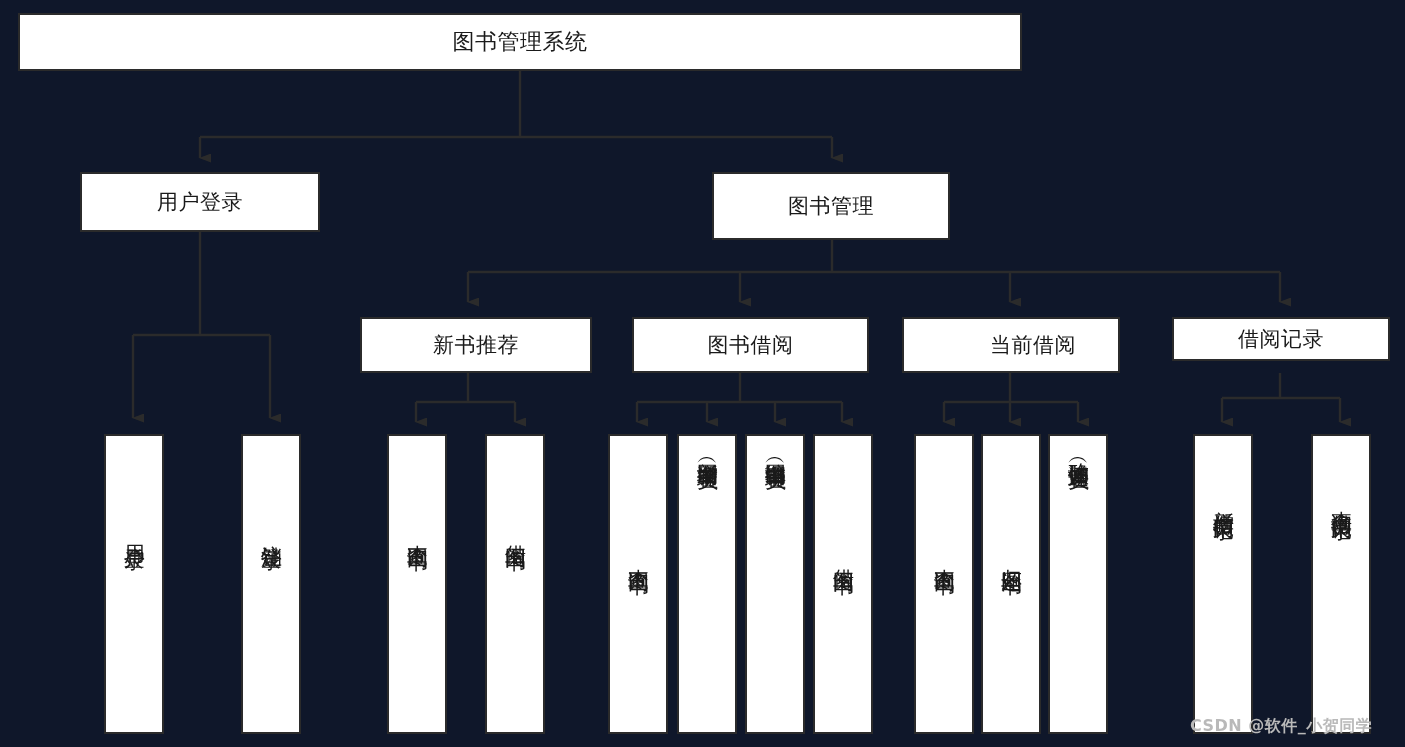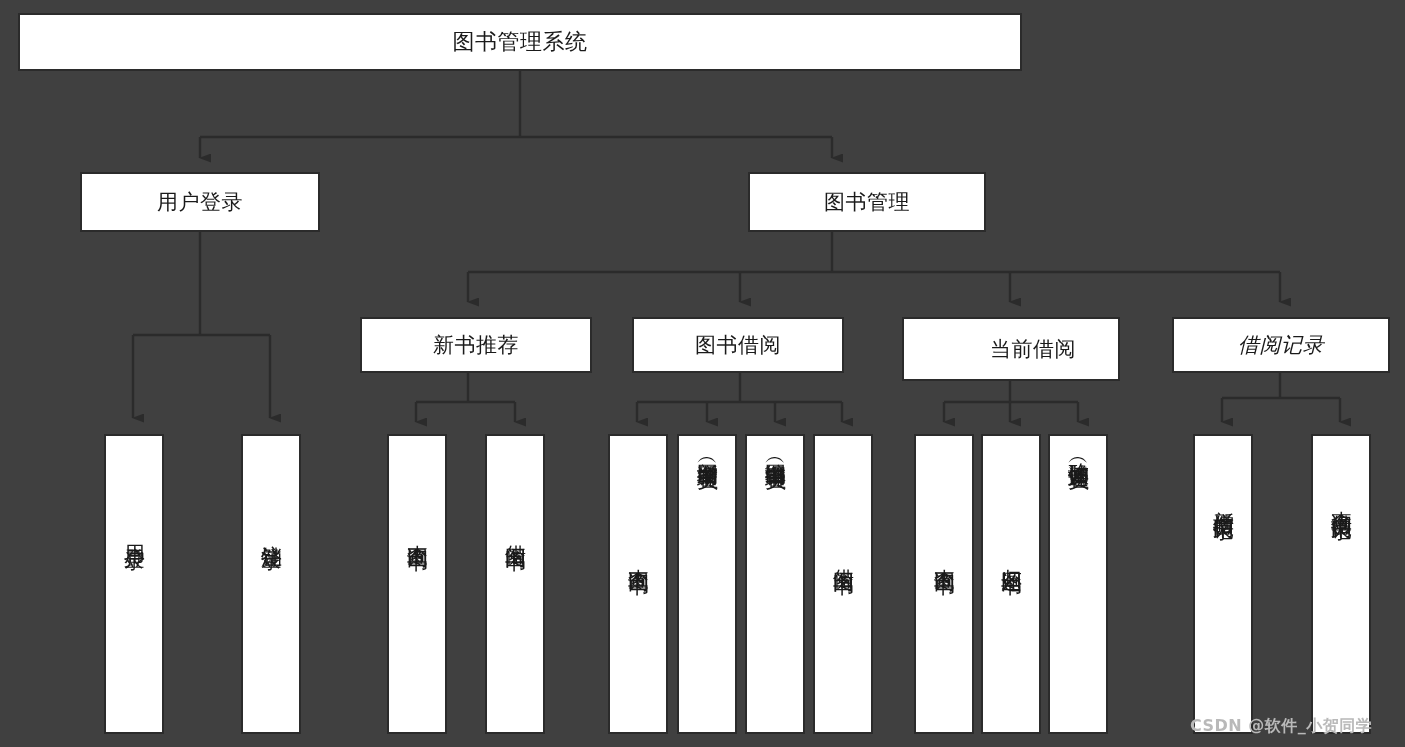--- a/index.html
+++ b/index.html
@@ -7,21 +7,21 @@
     padding: 0;
     background: #ffffff;
   }
   body {
     font-family: "DejaVu Sans", "Liberation Sans", sans-serif;
   }
   #canvas {
     position: relative;
     width: 1405px;
     height: 747px;
-    background: #404040;
+    background: #0f172a;
     overflow: hidden;
   }
   svg.edges {
     position: absolute;
     left: 0;
     top: 0;
     width: 1405px;
     height: 747px;
     pointer-events: none;
   }
@@ -136,34 +136,34 @@
     </g>
   </svg>
 
   <div class="node horiz root" style="left:18px; top:13px; width:1004px; height:58px;">
     <span class="lbl">图书管理系统</span>
   </div>
 
   <div class="node horiz" style="left:80px; top:172px; width:240px; height:60px;">
     <span class="lbl">用户登录</span>
   </div>
-  <div class="node horiz" style="left:712px; top:172px; width:238px; height:60px;margin-left:36px;">
+  <div class="node horiz" style="left:712px; top:172px; width:238px; height:68px;">
     <span class="lbl">图书管理</span>
   </div>
 
   <div class="node horiz" style="left:360px; top:317px; width:232px; height:56px;">
     <span class="lbl">新书推荐</span>
   </div>
-  <div class="node horiz" style="left:632px; top:317px; width:212px; height:56px;">
+  <div class="node horiz" style="left:632px; top:317px; width:237px; height:56px;">
     <span class="lbl">图书借阅</span>
   </div>
-  <div class="node horiz" style="left:902px; top:317px; width:218px; height:64px;padding-left:44px;">
+  <div class="node horiz" style="left:902px; top:317px; width:218px; height:56px;padding-left:44px;">
     <span class="lbl">当前借阅</span>
   </div>
-  <div class="node horiz" style="left:1172px; top:317px; width:218px; height:56px;font-style:italic;">
+  <div class="node horiz" style="left:1172px; top:317px; width:218px; height:44px;">
     <span class="lbl">借阅记录</span>
   </div>
 
   <div class="node vert mid" style="left:104px; top:434px; width:60px; height:300px;">
     <span class="lbl">用户登录</span>
   </div>
   <div class="node vert mid" style="left:241px; top:434px; width:60px; height:300px;">
     <span class="lbl">注销登录</span>
   </div>
 

